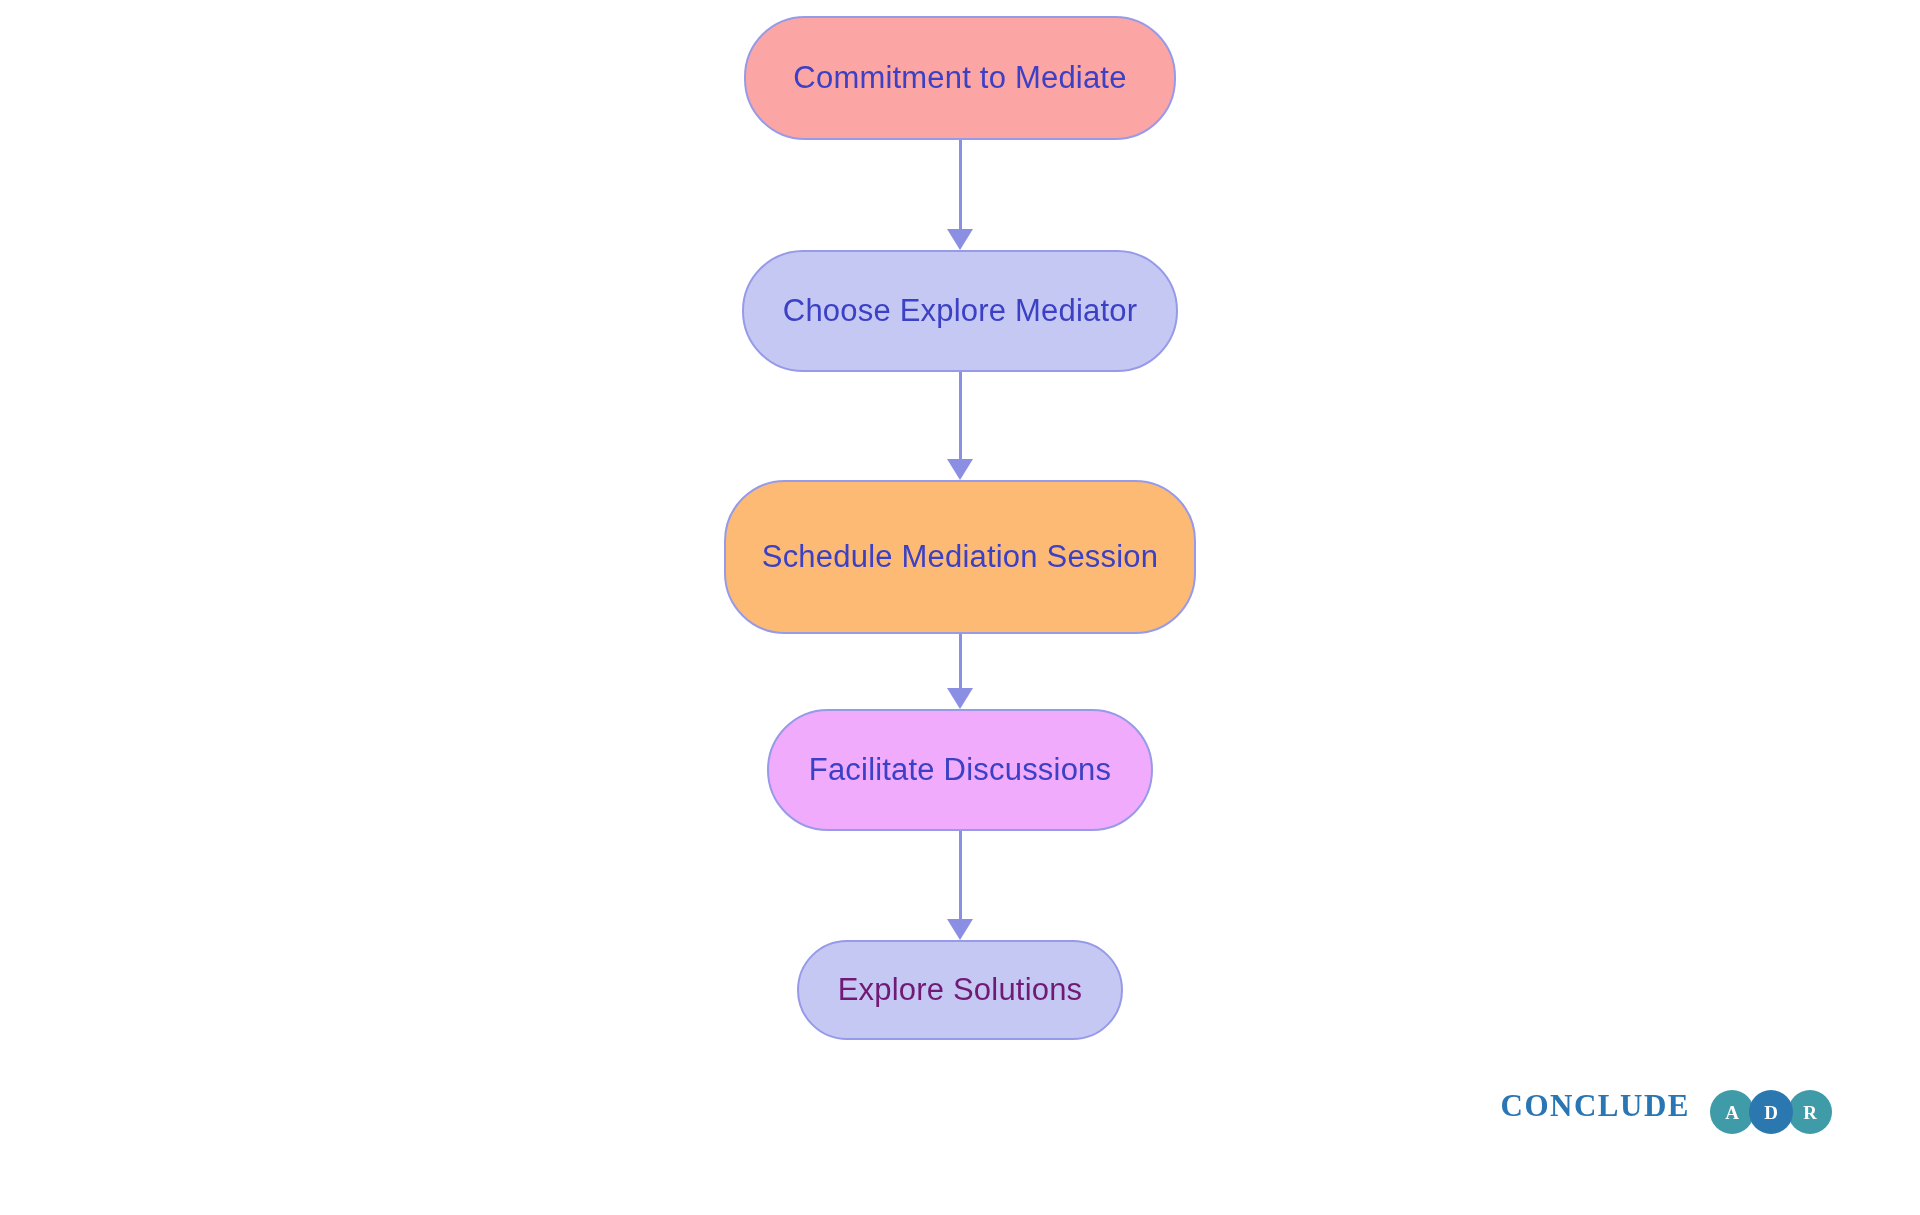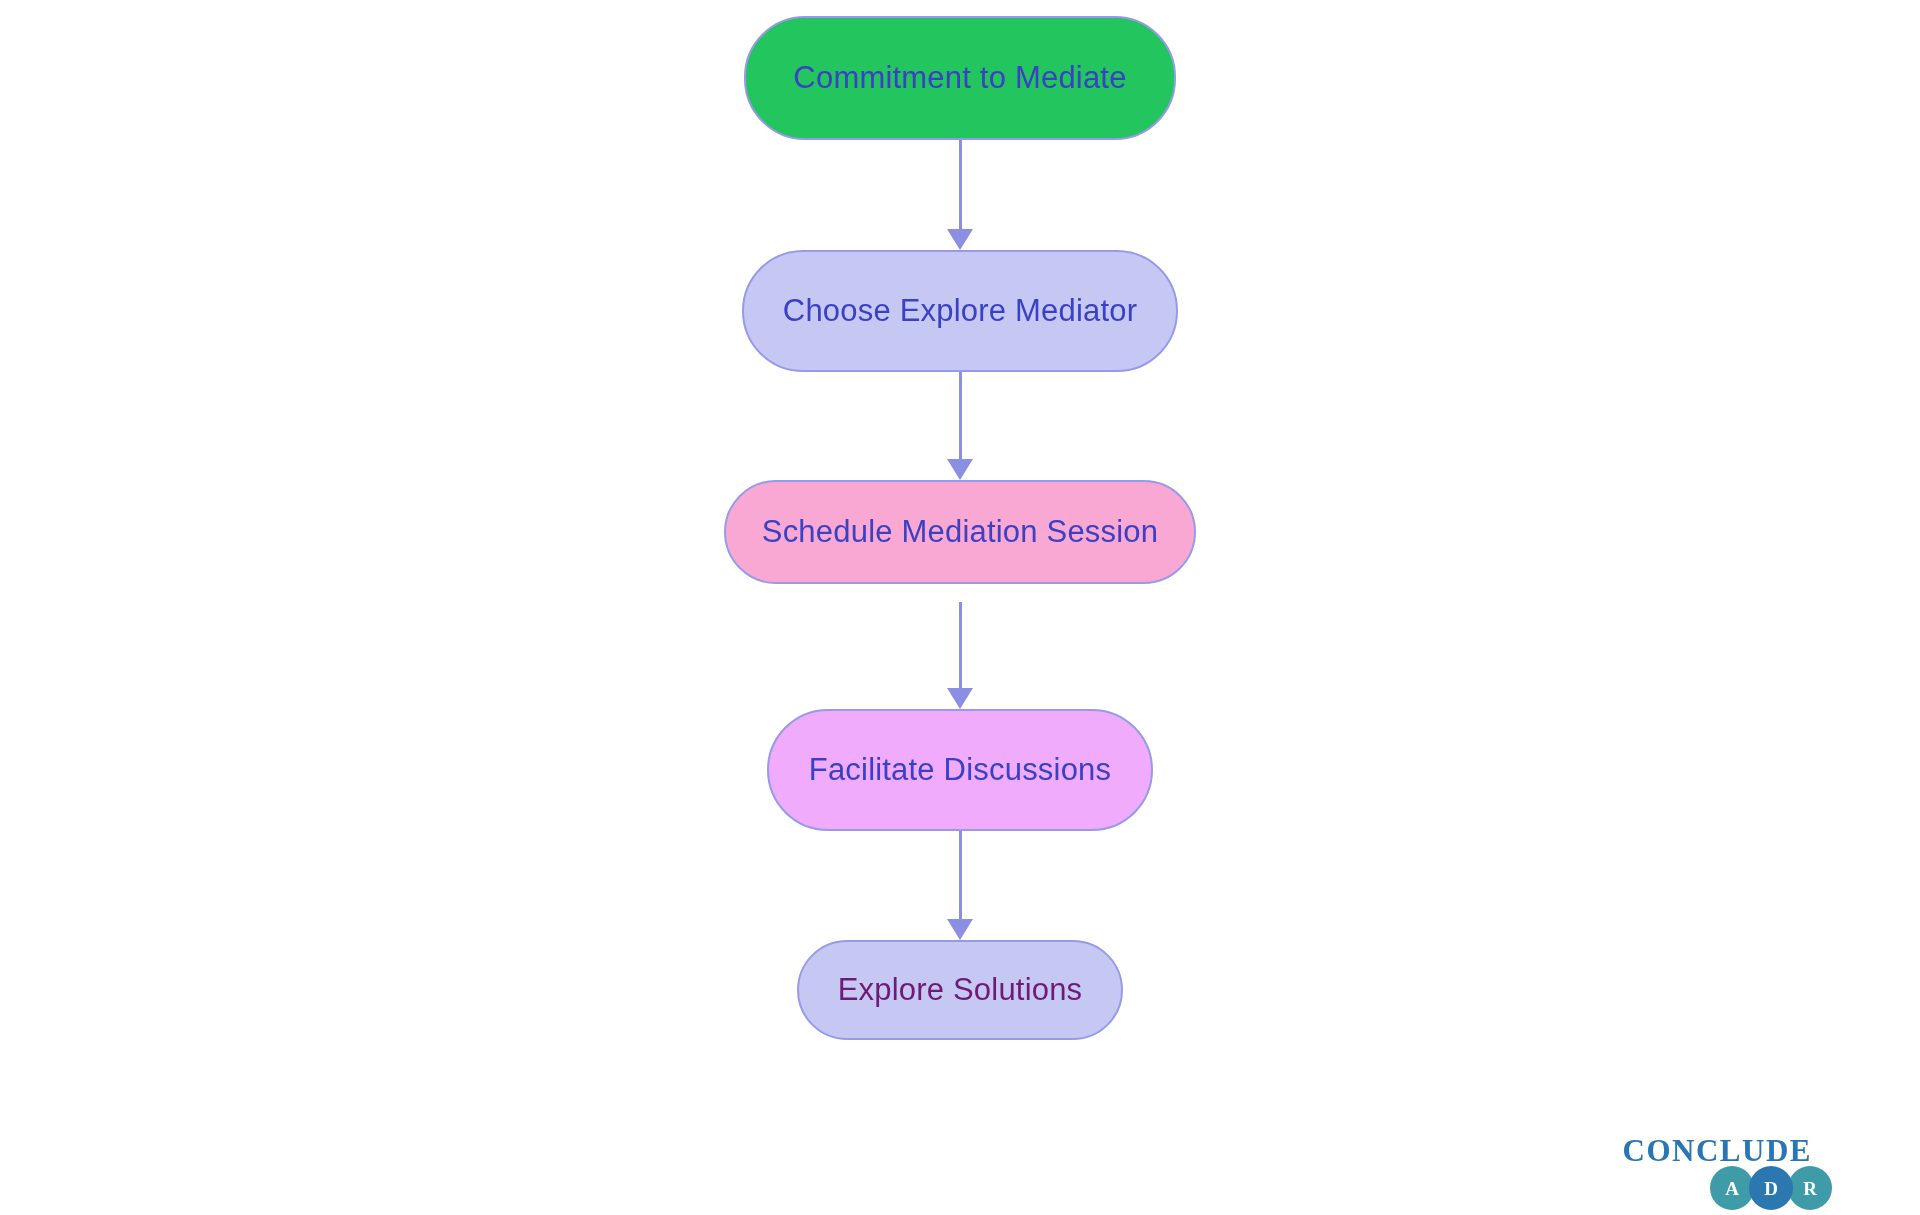--- a/index.html
+++ b/index.html
@@ -35,26 +35,25 @@
     position: absolute;
     width: 0;
     height: 0;
     border-left: 13px solid transparent;
     border-right: 13px solid transparent;
     border-top-width: 21px;
     border-top-style: solid;
   }
   .logo {
     position: absolute;
-    top: 1135px;
+    top: 1090px;
     right: 88px;
     height: 48px;
     display: flex;
-    align-items: flex-end;
-    flex-direction: column;
+    align-items: flex-start;
   }
   .wordmark {
     font-family: "Liberation Serif", serif;
     font-weight: bold;
     font-size: 31px;
     letter-spacing: 1.5px;
     line-height: 1;
     margin-right: 20px;
   }
   .badges {
@@ -86,23 +85,23 @@
       <div class="edge-line" style="left: 958.5px; top: 140px; height: 91px; background: rgb(138, 143, 228);"></div>
       <div class="edge-head" style="left: 947px; top: 229px; border-top-color: rgb(138, 143, 228);"></div>
       <div class="edge-line" style="left: 958.5px; top: 372px; height: 89px; background: rgb(138, 143, 228);"></div>
       <div class="edge-head" style="left: 947px; top: 459px; border-top-color: rgb(138, 143, 228);"></div>
       <div class="edge-line" style="left: 958.5px; top: 602px; height: 88px; background: rgb(138, 143, 228);"></div>
       <div class="edge-head" style="left: 947px; top: 688px; border-top-color: rgb(138, 143, 228);"></div>
       <div class="edge-line" style="left: 958.5px; top: 831px; height: 90px; background: rgb(138, 143, 228);"></div>
       <div class="edge-head" style="left: 947px; top: 919px; border-top-color: rgb(138, 143, 228);"></div>
     </div>
   <div id="nodes-layer">
-      <div class="flow-node" style="left: 744px; top: 16px; width: 432px; height: 124px; background: #22c55e; border-color: rgb(151, 154, 232); color: rgb(59, 64, 196);">Commitment to Mediate</div>
+      <div class="flow-node" style="left: 744px; top: 16px; width: 432px; height: 124px; background: #fca5a5; border-color: rgb(151, 154, 232); color: rgb(59, 64, 196);">Commitment to Mediate</div>
       <div class="flow-node" style="left: 742px; top: 250px; width: 436px; height: 122px; background: rgb(198, 200, 244); border-color: rgb(151, 154, 232); color: rgb(59, 64, 196);">Choose Explore Mediator</div>
-      <div class="flow-node" style="left: 724px; top: 480px; width: 472px; height: 104px; background: #f9a8d4; border-color: rgb(151, 154, 232); color: rgb(59, 64, 196);">Schedule Mediation Session</div>
+      <div class="flow-node" style="left: 724px; top: 480px; width: 472px; height: 154px; background: #fdba74; border-color: rgb(151, 154, 232); color: rgb(59, 64, 196);">Schedule Mediation Session</div>
       <div class="flow-node" style="left: 767px; top: 709px; width: 386px; height: 122px; background: #f0abfc; border-color: rgb(151, 154, 232); color: rgb(59, 64, 196);">Facilitate Discussions</div>
       <div class="flow-node" style="left: 797px; top: 940px; width: 326px; height: 100px; background: rgb(198, 200, 244); border-color: rgb(151, 154, 232); color: #701a75;">Explore Solutions</div>
     </div>
 
   <div class="logo">
     <span class="wordmark" style="color: rgb(42, 118, 180);">CONCLUDE</span>
     <span class="badges" id="logo-badges">
         <span class="badge" style="left: 0px; background: rgb(62, 155, 167); z-index: 1;">A</span>
         <span class="badge" style="left: 39px; background: rgb(43, 120, 177); z-index: 2;">D</span>
         <span class="badge" style="left: 78px; background: rgb(62, 155, 167); z-index: 1;">R</span>

